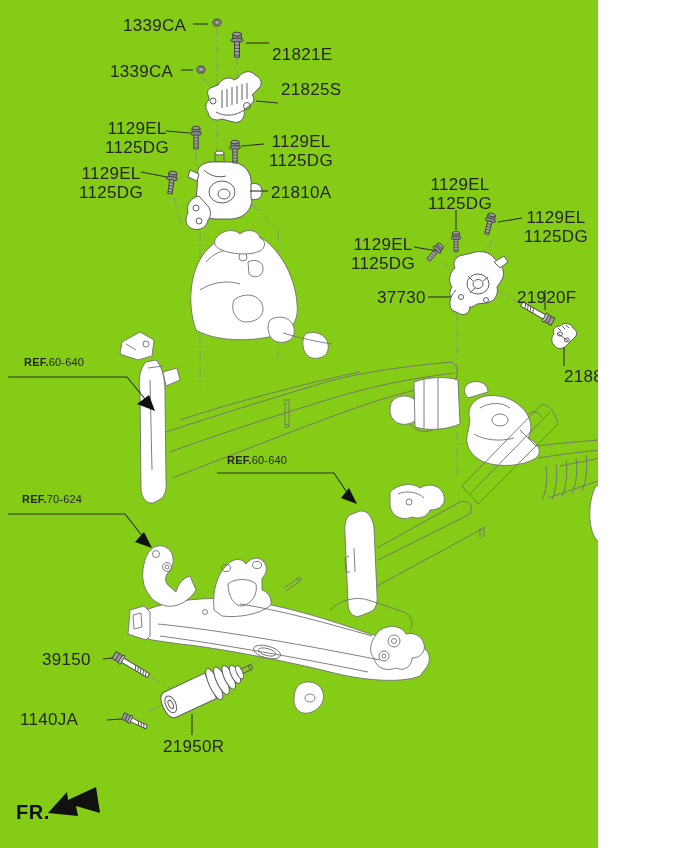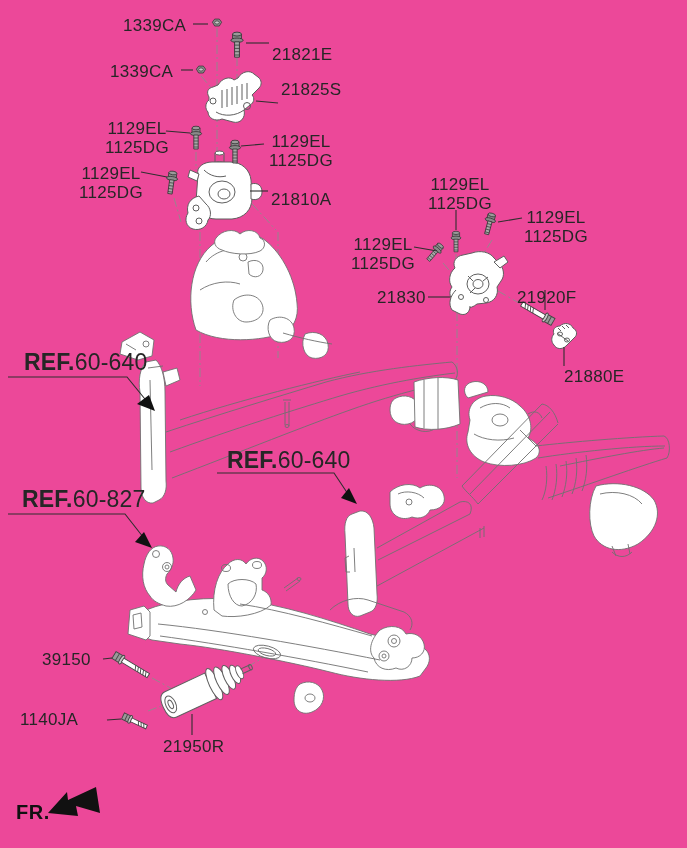--- a/index.html
+++ b/index.html
@@ -1,27 +1,27 @@
 <!DOCTYPE html>
 <html><head>
 <meta charset="utf-8">
 <style>
   html,body{margin:0;padding:0;background:#ffffff;}
   .stage{
-    position:relative;width:687px;height:848px;background:#ec4899;
+    position:relative;width:598px;height:848px;background:#84cc16;
     font-family:"Liberation Sans", sans-serif;color:#262626;overflow:hidden;
   }
   .art{position:absolute;left:0;top:0;}
   .lbl{
     position:absolute;font-size:17px;letter-spacing:.3px;color:#262626;
     white-space:nowrap;line-height:19px;
   }
   .pair{text-align:center;width:74px;}
   .pair span{display:block;}
-  .ref{font-size:23px;letter-spacing:.2px;}
+  .ref{font-size:11px;letter-spacing:.2px;}
   .ref .b{font-weight:bold;}
   .fr{font-size:20px;font-weight:bold;letter-spacing:.5px;color:#111;}
 </style>
 </head>
 <body>
 
 <div class="stage">
 
 <svg class="art" width="687" height="848" viewBox="0 0 687 848">
   <defs>
@@ -285,42 +285,42 @@
   <span>1125DG</span>
 </div>
 <div class="lbl pair" style="left:264px;top:132px">
   <span>1129EL</span>
   <span>1125DG</span>
 </div>
 <div class="lbl pair" style="left:74px;top:164px">
   <span>1129EL</span>
   <span>1125DG</span>
 </div>
-<div class="lbl" style="left:271px;top:190px">21810A</div>
+<div class="lbl" style="left:271px;top:183px">21810A</div>
 
 <div class="lbl pair" style="left:423px;top:175px">
   <span>1129EL</span>
   <span>1125DG</span>
 </div>
 <div class="lbl pair" style="left:519px;top:208px">
   <span>1129EL</span>
   <span>1125DG</span>
 </div>
 <div class="lbl pair" style="left:346px;top:235px">
   <span>1129EL</span>
   <span>1125DG</span>
 </div>
 
 <div class="lbl" style="left:517px;top:288px">21920F</div>
-<div class="lbl" style="left:377px;top:288px">21830</div>
+<div class="lbl" style="left:377px;top:288px">37730</div>
 <div class="lbl" style="left:564px;top:367px">21880E</div>
 
 <div class="lbl ref" style="left:24px;top:353px"><span class="b">REF.</span><span>60-640</span></div>
 <div class="lbl ref" style="left:227px;top:451px"><span class="b">REF.</span><span>60-640</span></div>
-<div class="lbl ref" style="left:22px;top:490px"><span class="b">REF.</span><span>60-827</span></div>
+<div class="lbl ref" style="left:22px;top:490px"><span class="b">REF.</span><span>70-624</span></div>
 
 <div class="lbl" style="left:42px;top:650px">39150</div>
 <div class="lbl" style="left:20px;top:710px">1140JA</div>
 <div class="lbl" style="left:163px;top:737px">21950R</div>
 
 <div class="lbl fr" style="left:16px;top:803px">FR.</div>
 
 </div>
 
 </body></html>

